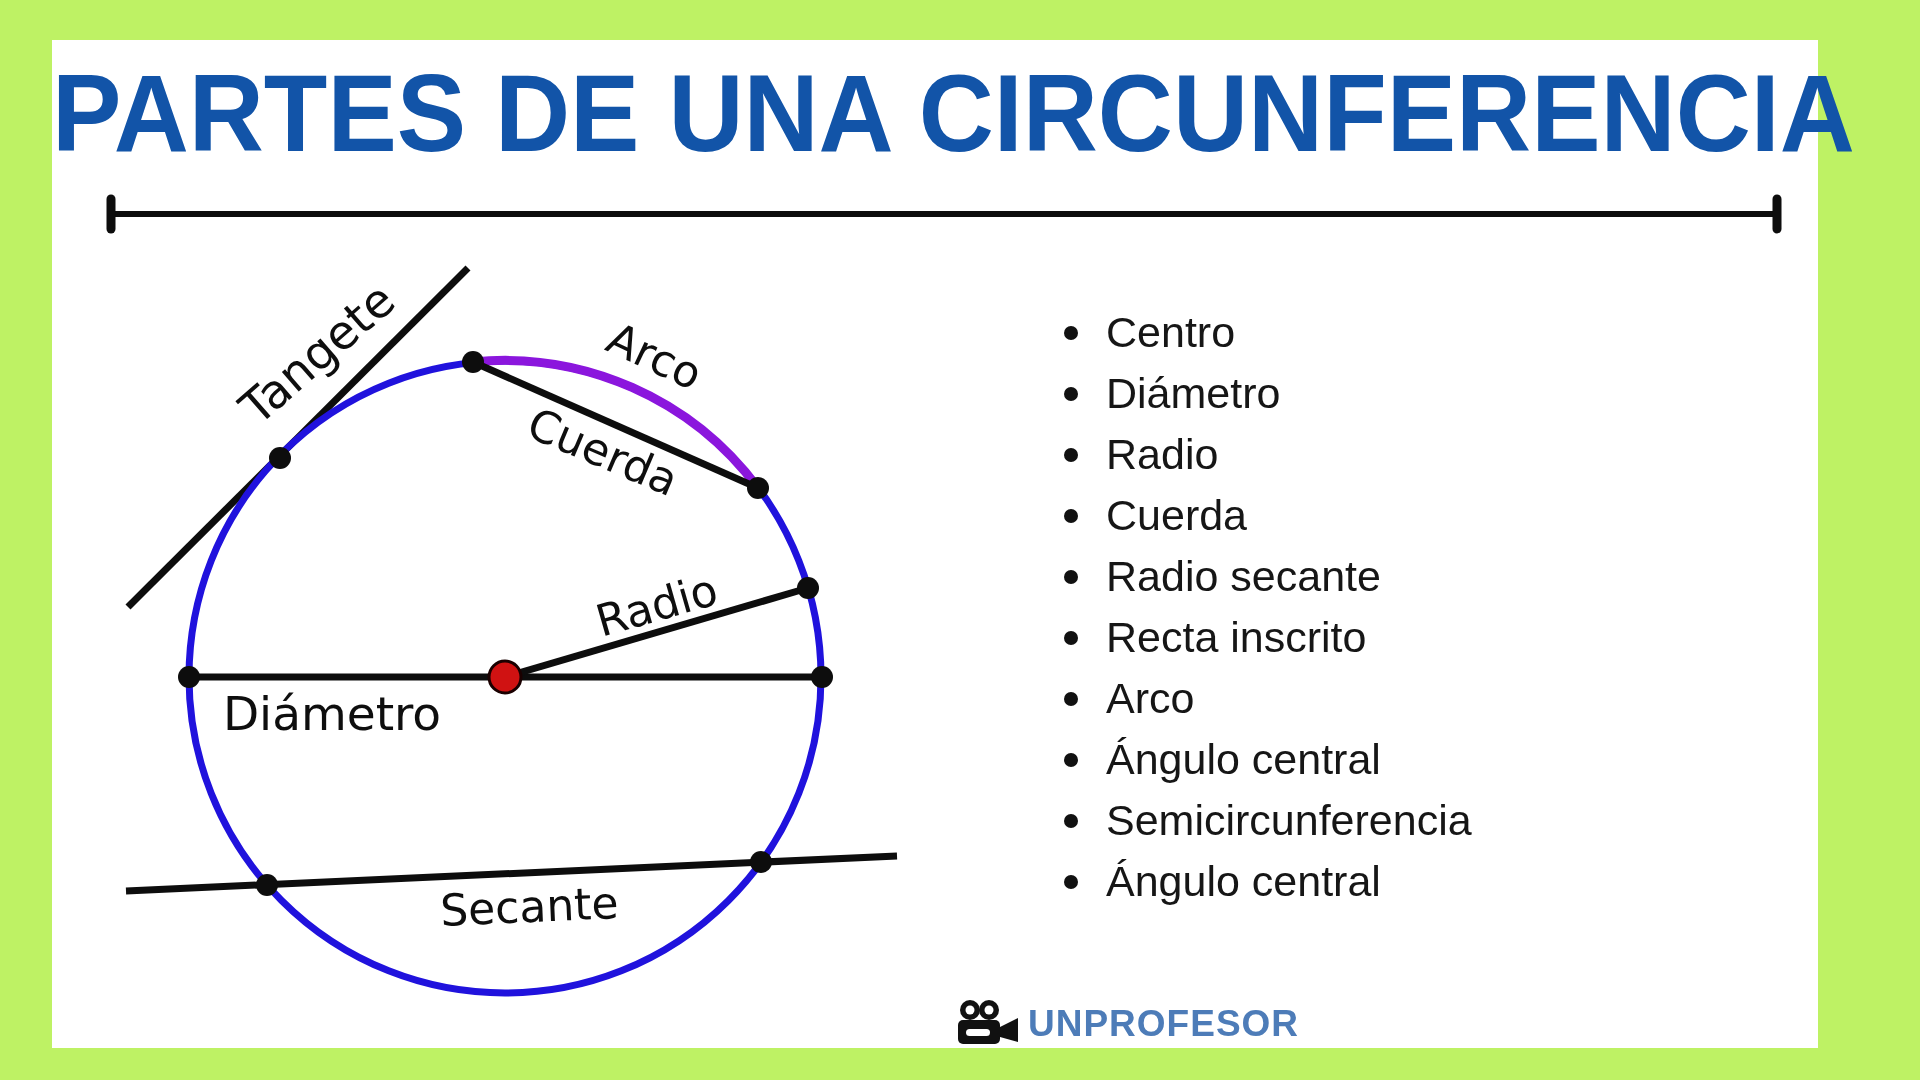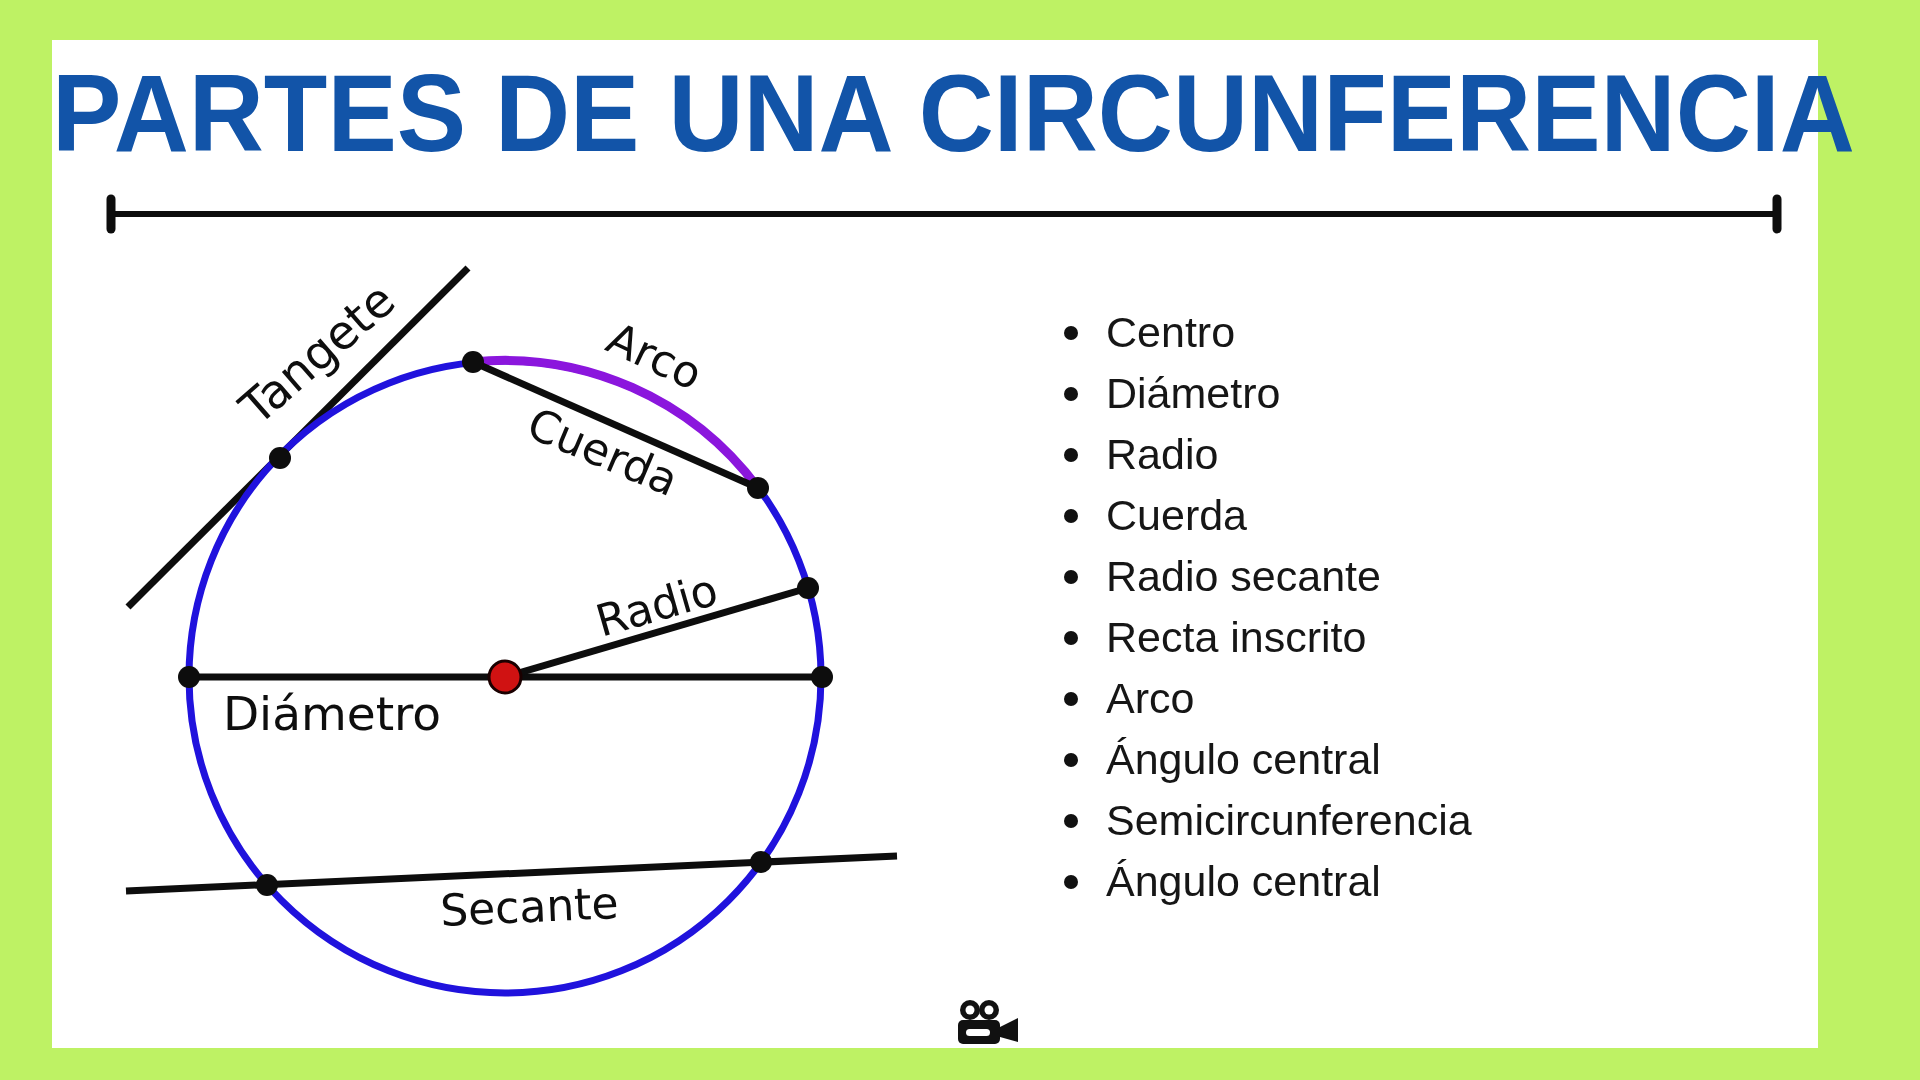--- a/index.html
+++ b/index.html
@@ -172,14 +172,15 @@
   <div class="logo">
     <svg width="62" height="48" viewBox="0 0 62 48">
       <circle cx="14" cy="10" r="10" fill="#111"></circle>
       <circle cx="14" cy="10" r="4.5" fill="#fff"></circle>
       <circle cx="33" cy="10" r="10" fill="#111"></circle>
       <circle cx="33" cy="10" r="4.5" fill="#fff"></circle>
       <rect x="2" y="20" width="42" height="24" rx="5" fill="#111"></rect>
       <rect x="10" y="29" width="24" height="7" rx="3.5" fill="#fff"></rect>
       <polygon points="44,27 62,18 62,42 44,37" fill="#111"></polygon>
     </svg>
+    <span class="logo-text">UNPROFESOR</span>
   </div>
 </div>
 
 </body></html>

